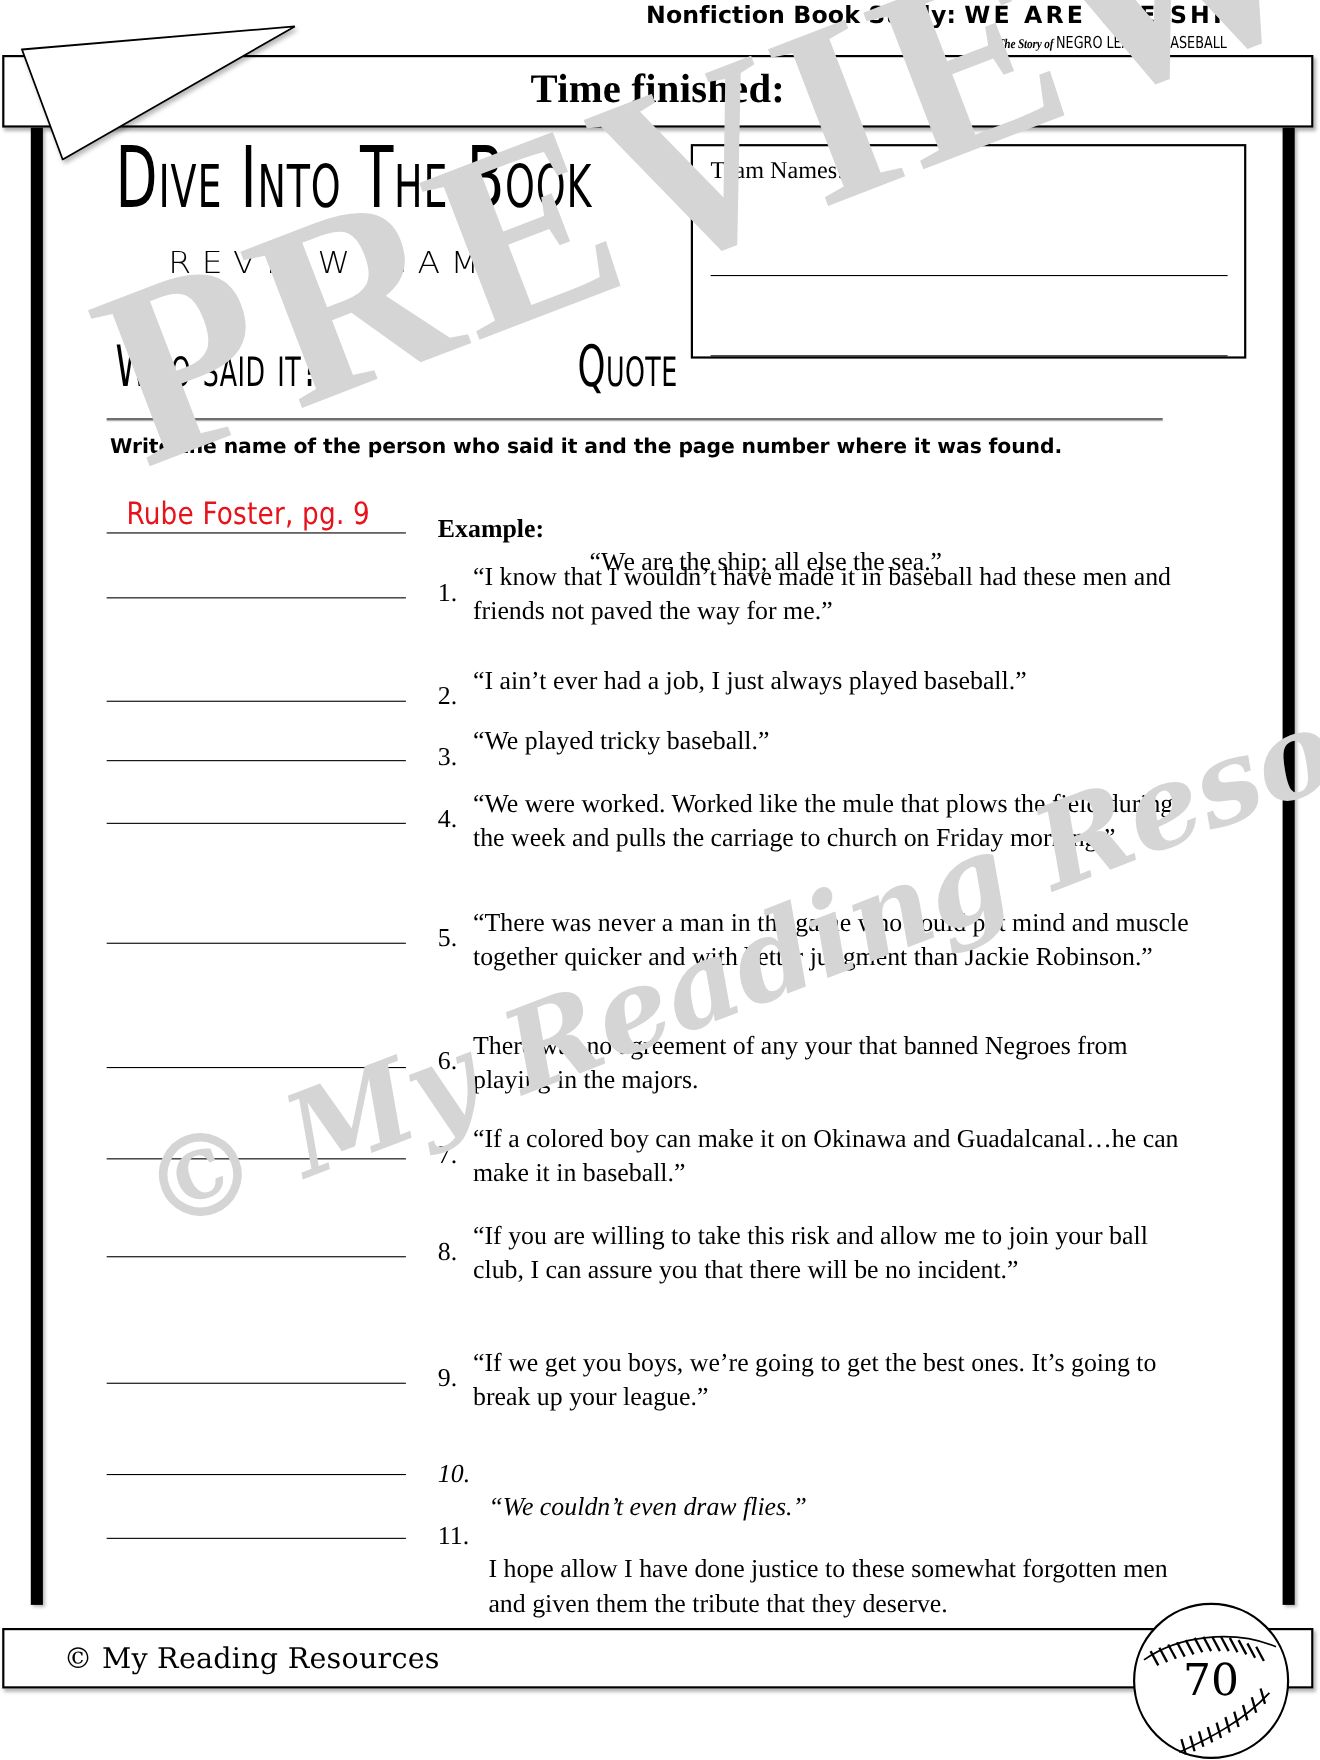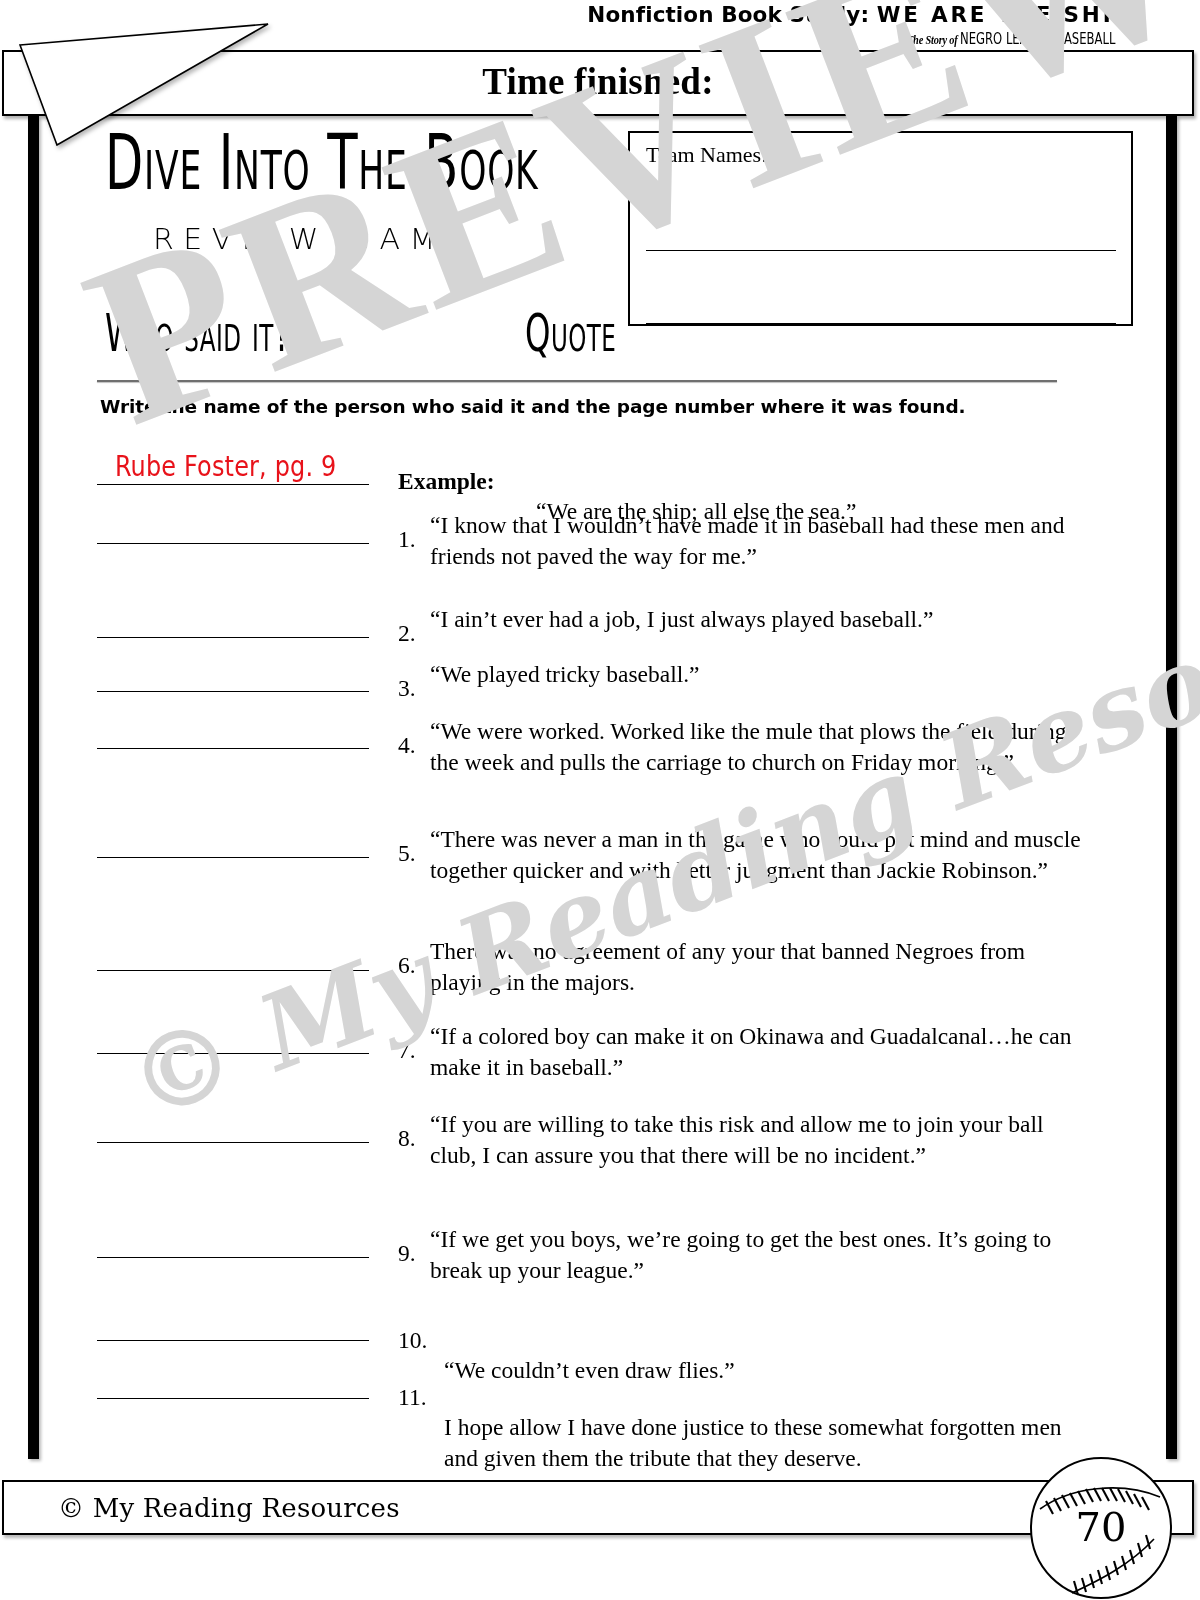--- a/index.html
+++ b/index.html
@@ -422,21 +422,21 @@
       </div>
       <div class="quote-cell" style="top: 1224px;">
         <span class="num">9.</span>
         <span class="txt">“If we get you boys, we’re going to get the best ones.  It’s going to break up your league.”</span>
       </div>
     </div>
     <div class="qrow" style="top: 0px;">
       <div class="answer-slot">
         <div class="answer-line" style="top: 1340px;"></div>
       </div>
-      <div class="quote-cell n10" style="top: 1311px;">
+      <div class="quote-cell n10" style="top: 1311px; font-style: italic;">
         <span class="num">10.</span>
         <span class="txt">“We couldn’t even draw flies.”</span>
       </div>
     </div>
     <div class="qrow" style="top: 0px;">
       <div class="answer-slot">
         <div class="answer-line" style="top: 1398px;"></div>
       </div>
       <div class="quote-cell n10" style="top: 1368px;">
         <span class="num">11.</span>

